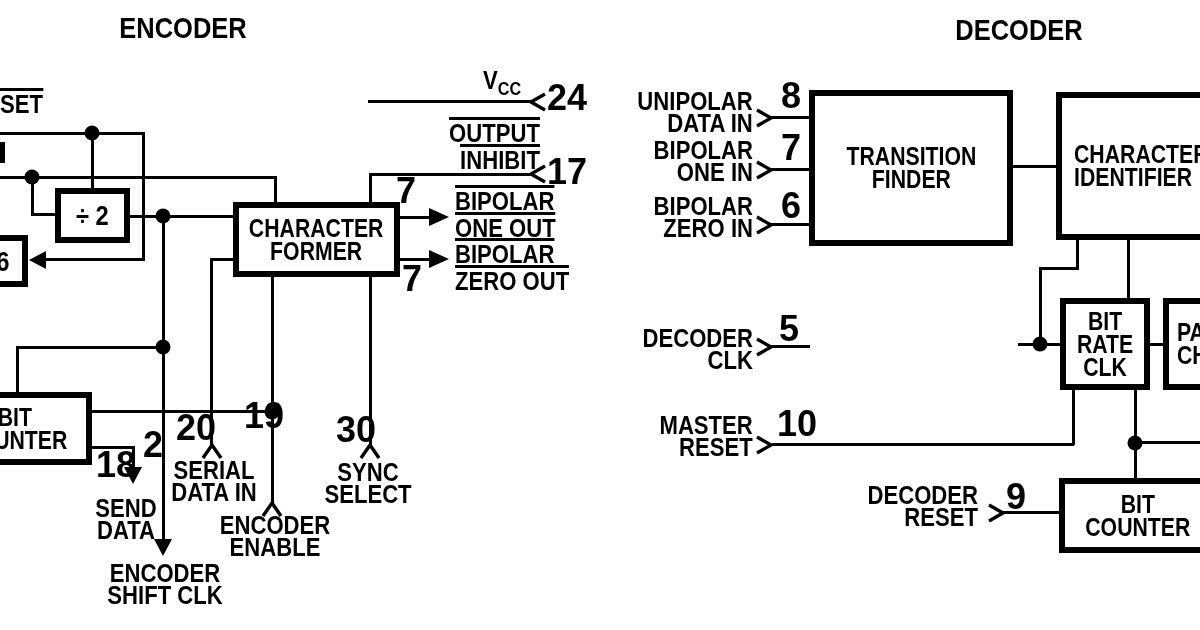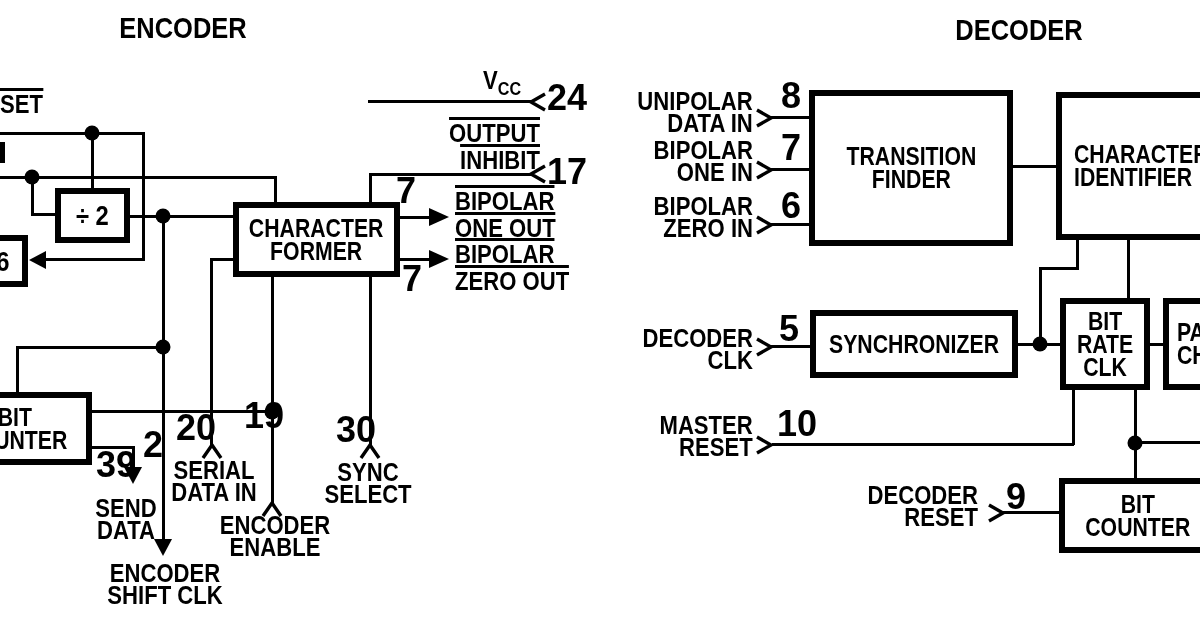--- a/index.html
+++ b/index.html
@@ -53,23 +53,20 @@
   <div class="blk" style="left:-62px;top:392px;width:154px;height:73px">
     <div class="bt"><span class="ll">BIT</span><span class="ll">COUNTER</span></div>
   </div>
 
   <div class="blk" style="left:809px;top:90px;width:204px;height:156px">
     <div class="bt"><span class="ll">TRANSITION</span><span class="ll">FINDER</span></div>
   </div>
   <div class="blk la" style="left:1056px;top:92px;width:160px;height:148px;padding-left:12px">
     <div class="bt"><span class="ll">CHARACTER</span><span class="ll">IDENTIFIER</span></div>
   </div>
-  <div class="blk" style="left:810px;top:310px;width:208px;height:68px">
-    <div class="bt">SYNCHRONIZER</div>
-  </div>
   <div class="blk" style="left:1060px;top:298px;width:90px;height:92px">
     <div class="bt"><span class="ll">BIT</span><span class="ll">RATE</span><span class="ll">CLK</span></div>
   </div>
   <div class="blk la" style="left:1163px;top:298px;width:57px;height:92px;padding-left:8px">
     <div class="bt"><span class="ll">PA</span><span class="ll">CH</span></div>
   </div>
   <div class="blk" style="left:1059px;top:478px;width:157px;height:75px">
     <div class="bt"><span class="ll">BIT</span><span class="ll">COUNTER</span></div>
   </div>
 
@@ -87,21 +84,21 @@
 
   <div class="num" style="left:176px;top:416px">20</div>
   <div class="lbl ca" style="left:214px;top:459px"><span class="ll">SERIAL</span><span class="ll">DATA IN</span></div>
 
   <div class="num" style="left:244px;top:404px">19</div>
   <div class="lbl ca" style="left:275px;top:514px"><span class="ll">ENCODER</span><span class="ll">ENABLE</span></div>
 
   <div class="num" style="left:336px;top:418px">30</div>
   <div class="lbl ca" style="left:368px;top:461px"><span class="ll">SYNC</span><span class="ll">SELECT</span></div>
 
-  <div class="num" style="left:96px;top:453px">39</div>
+  <div class="num" style="left:96px;top:453px">18</div>
   <div class="lbl ca" style="left:126px;top:497px"><span class="ll">SEND</span><span class="ll">DATA</span></div>
 
   <div class="num" style="left:143px;top:433px">2</div>
   <div class="lbl ca" style="left:165px;top:562px"><span class="ll">ENCODER</span><span class="ll">SHIFT CLK</span></div>
 
   <div class="lbl ra" style="right:447px;top:90px"><span class="ll">UNIPOLAR</span><span class="ll">DATA IN</span></div>
   <div class="num" style="left:781px;top:84px">8</div>
 
   <div class="lbl ra" style="right:447px;top:139px"><span class="ll">BIPOLAR</span><span class="ll">ONE IN</span></div>
   <div class="num" style="left:781px;top:136px">7</div>

